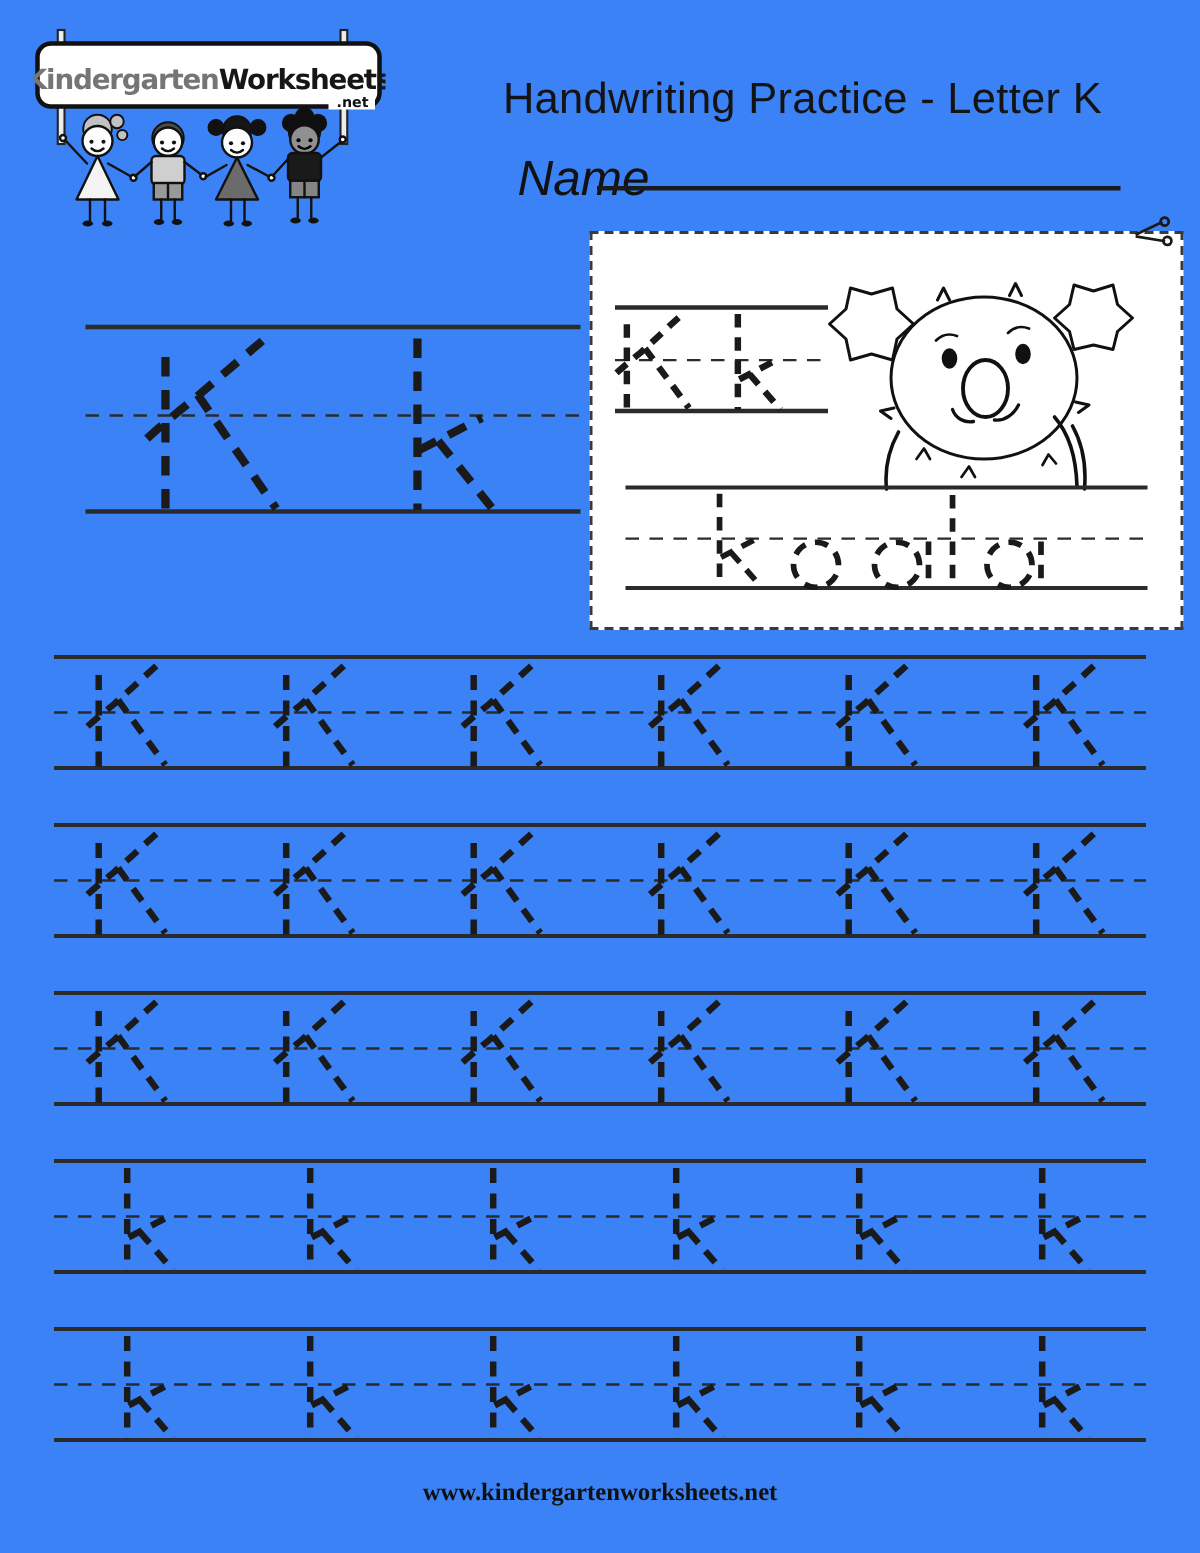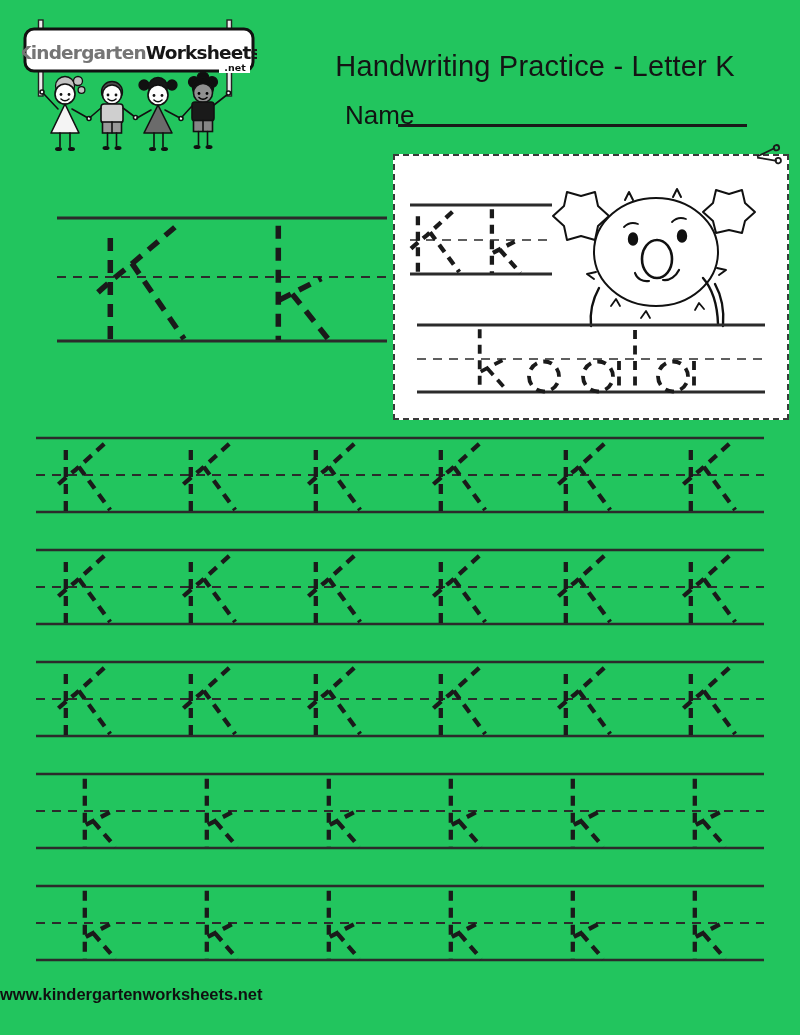--- a/index.html
+++ b/index.html
@@ -1,32 +1,32 @@
 <!DOCTYPE html>
 <html><head>
 <meta charset="utf-8">
 <style>
   html,body{margin:0;padding:0;background:#fff;}
-  .page{position:relative;width:800px;height:1035px;background:#22c55e;overflow:hidden;
+  .page{position:relative;width:800px;height:1035px;background:#3b82f6;overflow:hidden;
         font-family:"Liberation Sans",sans-serif;color:#141414;}
   .logo{position:absolute;left:22px;top:12px;}
   .title{position:absolute;left:280px;top:26px;width:510px;text-align:center;
          font-size:29px;letter-spacing:0.2px;color:#141414;margin-top:24px;}
-  .name-row{position:absolute;left:345px;top:100px;font-size:26px;color:#121212;}
+  .name-row{position:absolute;left:345px;top:100px;font-size:33px;color:#121212;font-style:italic;}
   .name-line{position:absolute;left:398px;top:124px;width:349px;border-bottom:3px solid #1a1a1a;}
   .cutout-card{position:absolute;left:393px;top:154px;width:392px;height:262px;
                border:2px dashed #3a3a3a;background:#fff;}
   .scissors{position:absolute;left:753px;top:144px;width:30px;height:24px;z-index:3;}
   .card-sample{position:absolute;left:12px;top:40px;}
   .koala{position:absolute;left:150px;top:4px;}
   .card-word{position:absolute;left:17px;top:162px;}
   .display-trace{position:absolute;left:54px;top:196px;}
   .practice-row{position:absolute;left:36px;width:728px;height:78px;}
-  .footer-url{position:absolute;left:0;top:985px;width:800px;text-align:left;
-              font-family:Liberation Sans, sans-serif;font-weight:bold;font-size:16.5px;color:#101010;}
+  .footer-url{position:absolute;left:0;top:985px;width:800px;text-align:center;
+              font-family:Liberation Serif, serif;font-weight:bold;font-size:16.5px;color:#101010;}
   svg{display:block;}
 </style>
 </head>
 <body>
 
 <div class="page">
 
   <svg class="logo" width="235" height="152" viewBox="0 0 235 152">
     <g>
       <rect x="16.5" y="8" width="4.5" height="76" fill="#ececec" stroke="#222" stroke-width="1.4"></rect>

